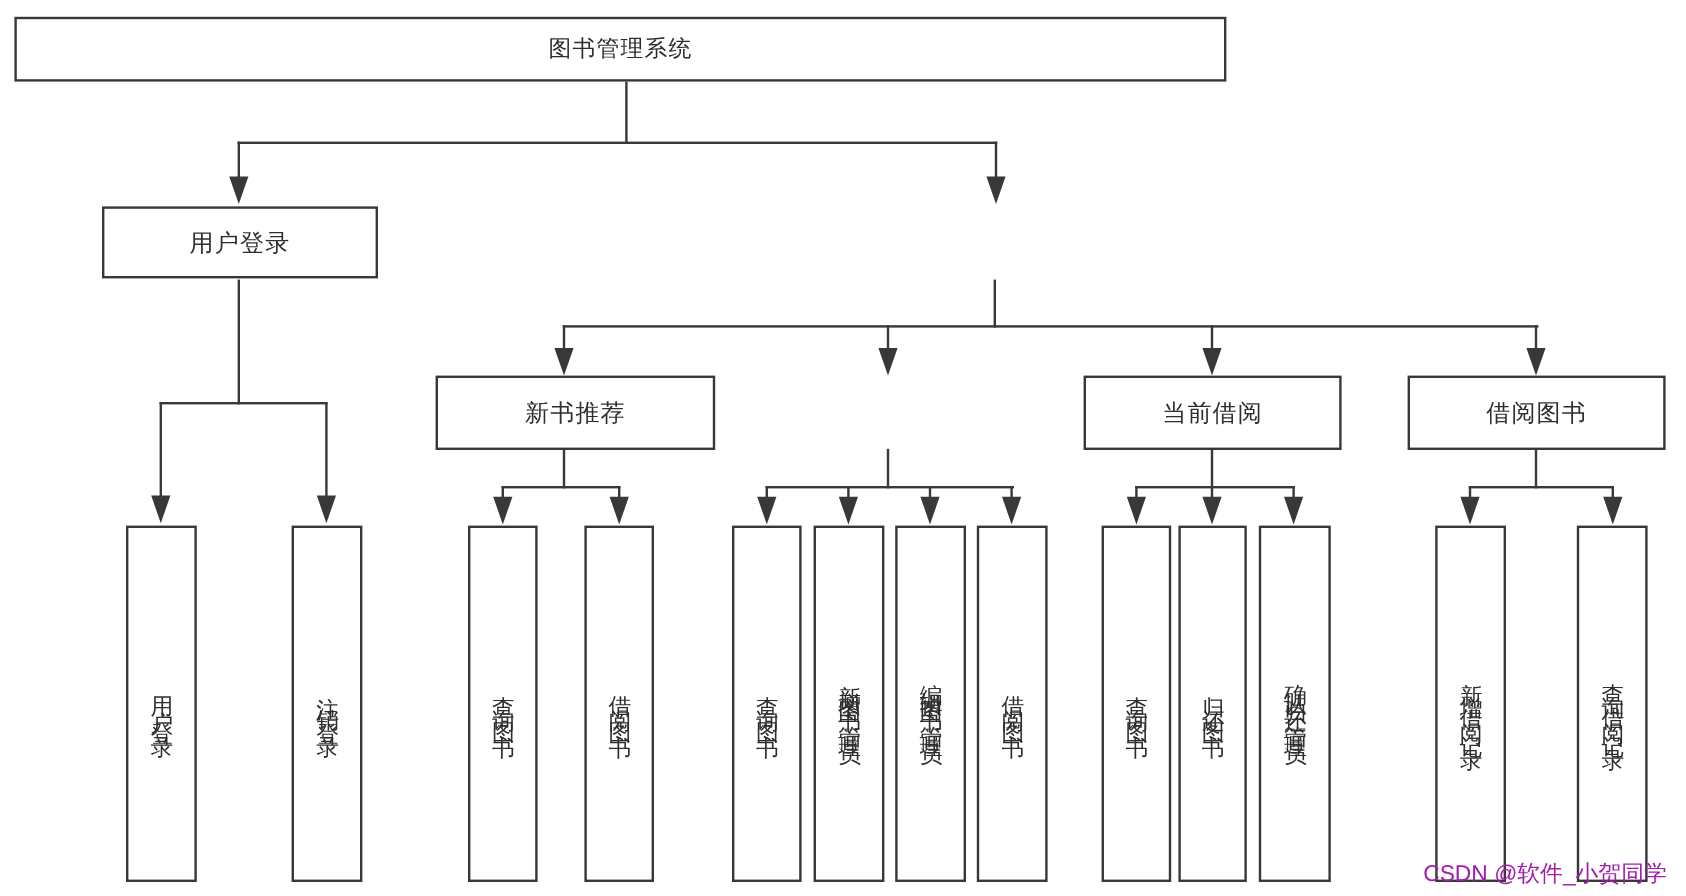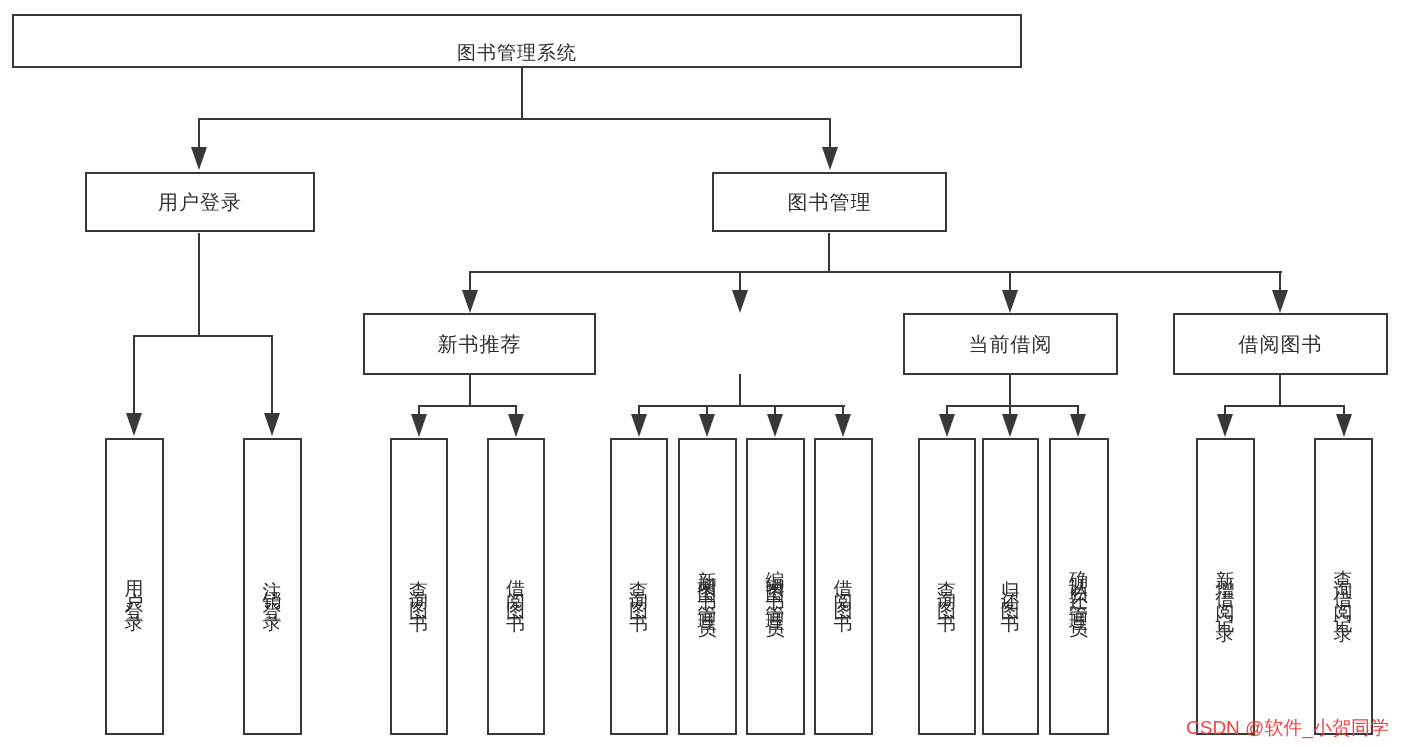--- a/index.html
+++ b/index.html
@@ -15,21 +15,21 @@
   .box {
     position: absolute;
     box-sizing: border-box;
     border: 2.5px solid #383838;
     background: #ffffff;
     display: flex;
     align-items: center;
     justify-content: center;
   }
   .h-box { font-size: 20px; letter-spacing: 1px; }
-  .root-box { font-size: 19px; align-items: flex-end; }
+  .root-box { font-size: 19px; }
   .v-box { font-size: 19px; }
   .v-box .vtext {
     writing-mode: vertical-rl;
     text-orientation: mixed;
     letter-spacing: 11px;
     line-height: 1;
   }
   .v-box.tight .vtext { letter-spacing: 7px; }
   .line { position: absolute; background: #383838; }
   .arrow {
@@ -37,39 +37,36 @@
     width: 0; height: 0;
     border-left: 8px solid transparent;
     border-right: 8px solid transparent;
     border-top: 23px solid #383838;
   }
   .watermark {
     position: absolute;
     left: 1186px;
     top: 715px;
     font-size: 19px;
-    color: #ef4444;
+    color: #a21caf;
     white-space: nowrap;
     z-index: 5;
   }
 </style>
 </head>
 <body>
 
 <div class="stage">
 
   <div class="box h-box root-box" style="left:12px;top:14px;width:1010px;height:54px">
     <span>图书管理系统</span>
   </div>
 
   <div class="box h-box" style="left:85px;top:172px;width:230px;height:60px">
     <span>用户登录</span>
-  </div>
-  <div class="box h-box" style="left:712px;top:172px;width:235px;height:60px">
-    <span>图书管理</span>
   </div>
 
   <div class="box h-box" style="left:363px;top:313px;width:233px;height:62px">
     <span>新书推荐</span>
   </div>
   <div class="box h-box" style="left:903px;top:313px;width:215px;height:62px">
     <span>当前借阅</span>
   </div>
   <div class="box h-box" style="left:1173px;top:313px;width:215px;height:62px">
     <span>借阅图书</span>

